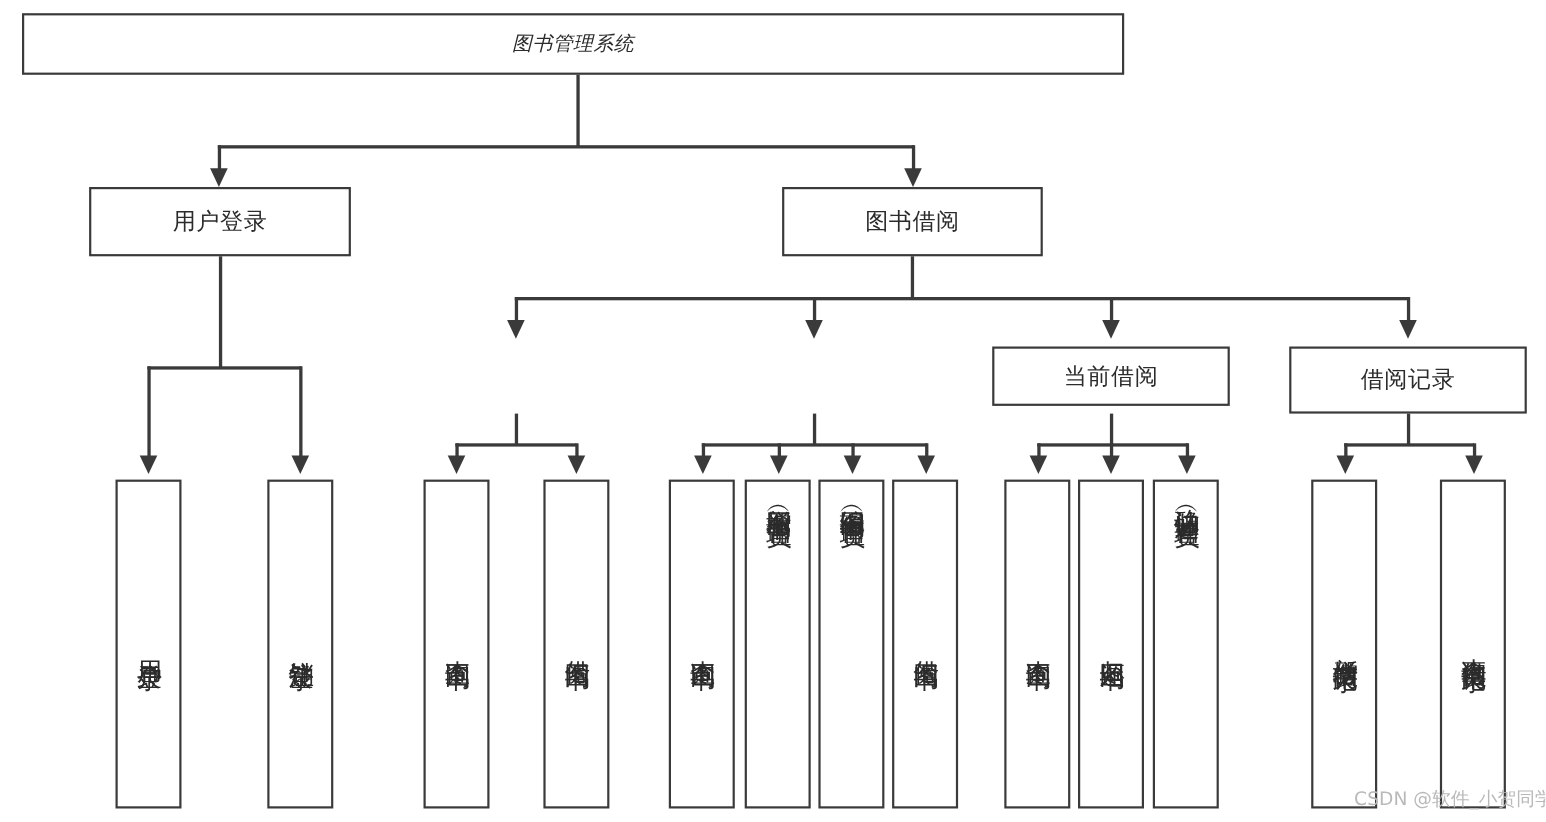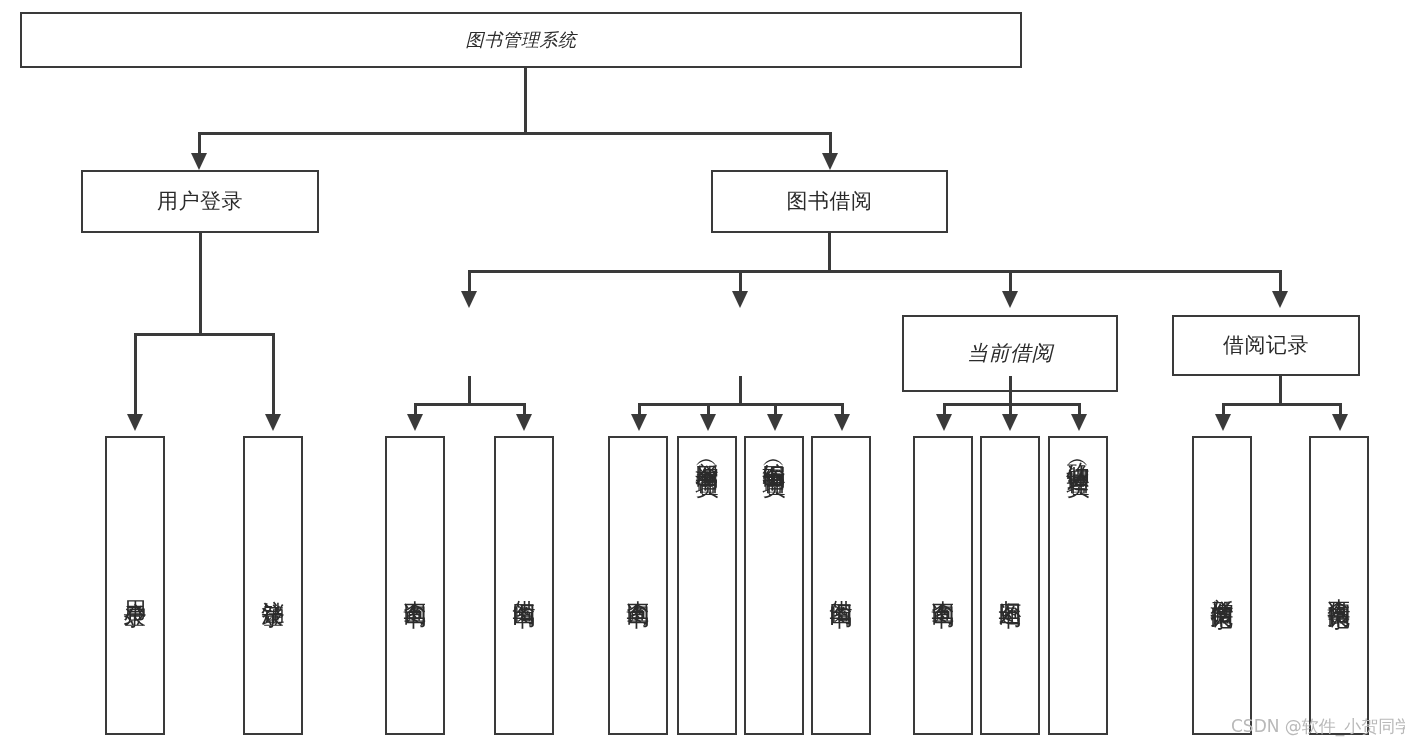--- a/index.html
+++ b/index.html
@@ -114,24 +114,24 @@
   <div class="hline" style="left:468px; top:270px; width:812px;"></div>
   <div class="vline" style="left:468px; top:270px; height:24px;"></div>
   <div class="arrow" style="left:461px; top:291px;"></div>
   <div class="vline" style="left:739px; top:270px; height:24px;"></div>
   <div class="arrow" style="left:732px; top:291px;"></div>
   <div class="vline" style="left:1009px; top:270px; height:24px;"></div>
   <div class="arrow" style="left:1002px; top:291px;"></div>
   <div class="vline" style="left:1279px; top:270px; height:24px;"></div>
   <div class="arrow" style="left:1272px; top:291px;"></div>
 
-  <div class="node horiz" style="left:902px; top:315px; width:216px; height:77px;font-style:italic;">
+  <div class="node horiz" style="left:902px; top:315px; width:216px; height:54px;">
     <span class="label">当前借阅</span>
   </div>
-  <div class="node horiz" style="left:1172px; top:315px; width:188px; height:61px;">
+  <div class="node horiz" style="left:1172px; top:315px; width:216px; height:61px;">
     <span class="label">借阅记录</span>
   </div>
 
   <div class="vline" style="left:468px; top:376px; height:29px;"></div>
   <div class="hline" style="left:414px; top:403px; width:110px;"></div>
   <div class="vline" style="left:414px; top:403px; height:14px;"></div>
   <div class="arrow" style="left:407px; top:414px;"></div>
   <div class="vline" style="left:523px; top:403px; height:14px;"></div>
   <div class="arrow" style="left:516px; top:414px;"></div>
 

